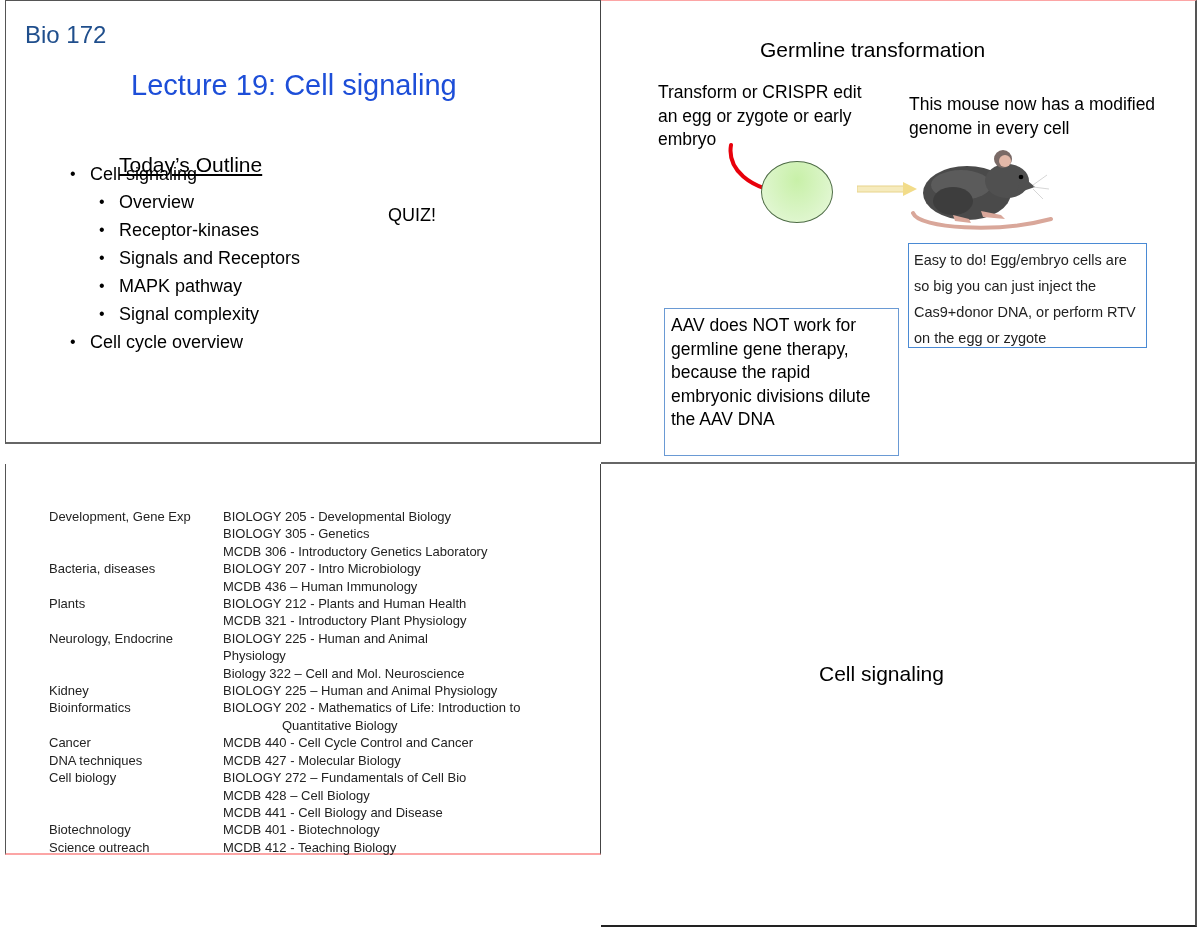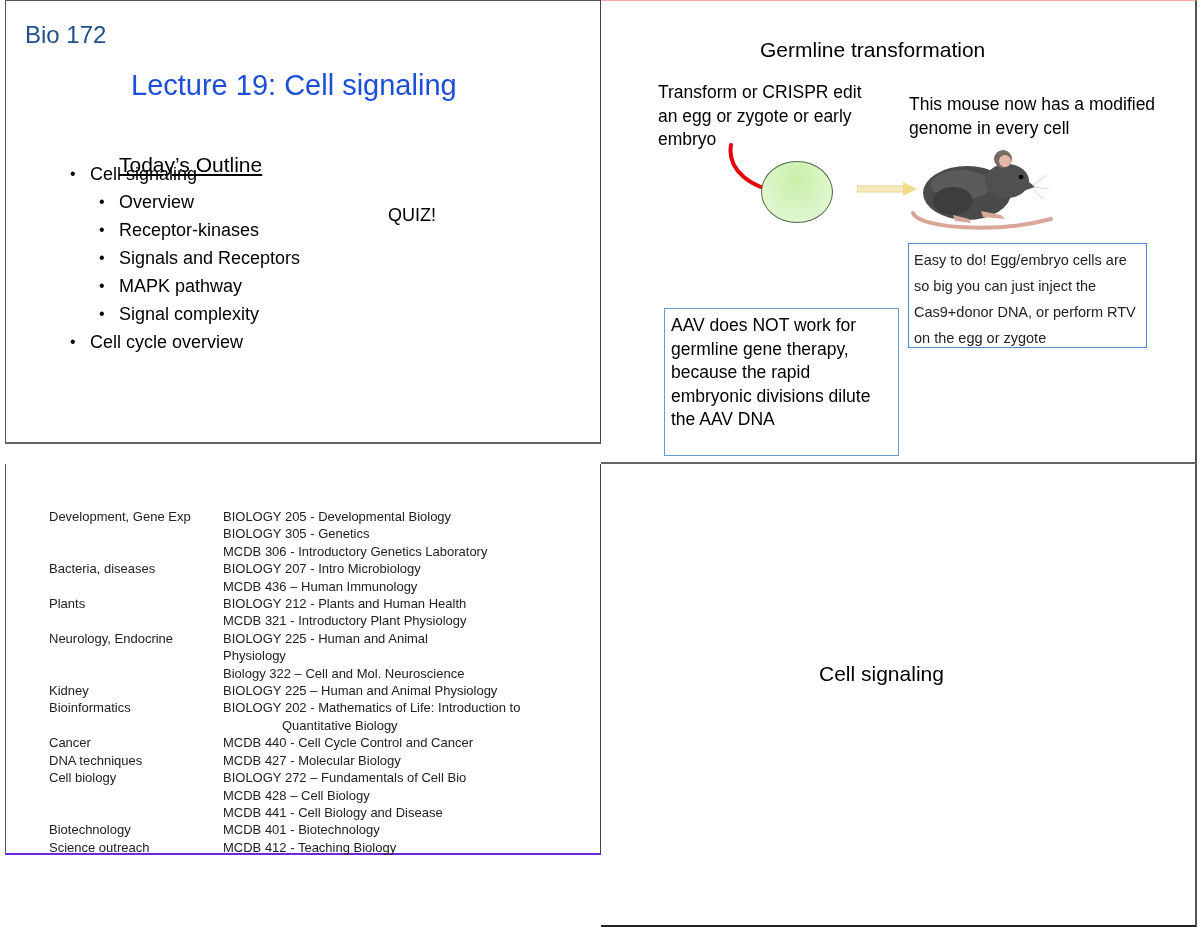--- a/index.html
+++ b/index.html
@@ -5,21 +5,21 @@
   html, body { margin: 0; padding: 0; background: #ffffff; }
   body { width: 1200px; height: 927px; position: relative; overflow: hidden;
          font-family: "Liberation Sans", sans-serif; color: #000; }
   .sheet { position: absolute; left: 0; top: 0; width: 1200px; height: 927px; }
   .slide { position: absolute; background: #fff; box-sizing: border-box; }
   #s1 { left: 5px; top: 0; width: 596px; height: 444px;
         border-left: 1px solid #555; border-top: 1px solid #555; border-bottom: 2px solid #666; border-right: 1px solid #444; }
   #s2 { left: 601px; top: 0; width: 596px; height: 464px;
         border-top: 1px solid #fca5a5; border-bottom: 2px solid #666; border-right: 2px solid #555; }
   #s3 { left: 5px; top: 464px; width: 596px; height: 391px;
-        border-left: 1px solid #555; border-right: 1px solid #444; border-bottom: 2px solid #6d28d9; }
+        border-left: 1px solid #555; border-right: 1px solid #444; border-bottom: 2px solid #fca5a5; }
   #s4 { left: 601px; top: 464px; width: 596px; height: 463px;
         border-right: 2px solid #555; border-bottom: 2px solid #222; }
 
   .abs { position: absolute; white-space: nowrap; }
 
   
   .course { left: 19px; top: 20px; font-size: 24px; color: #1f4e8c; }
   .lecture-title { left: 125px; top: 68px; font-size: 29px; color: #1d4ed8; }
   .outline-title { left: 113px; top: 131px; font-size: 21px; text-decoration: underline; margin-top: 21px; }
   .bullets { position: absolute; left: 62px; top: 159px; margin: 0; padding: 0; list-style: none; }

